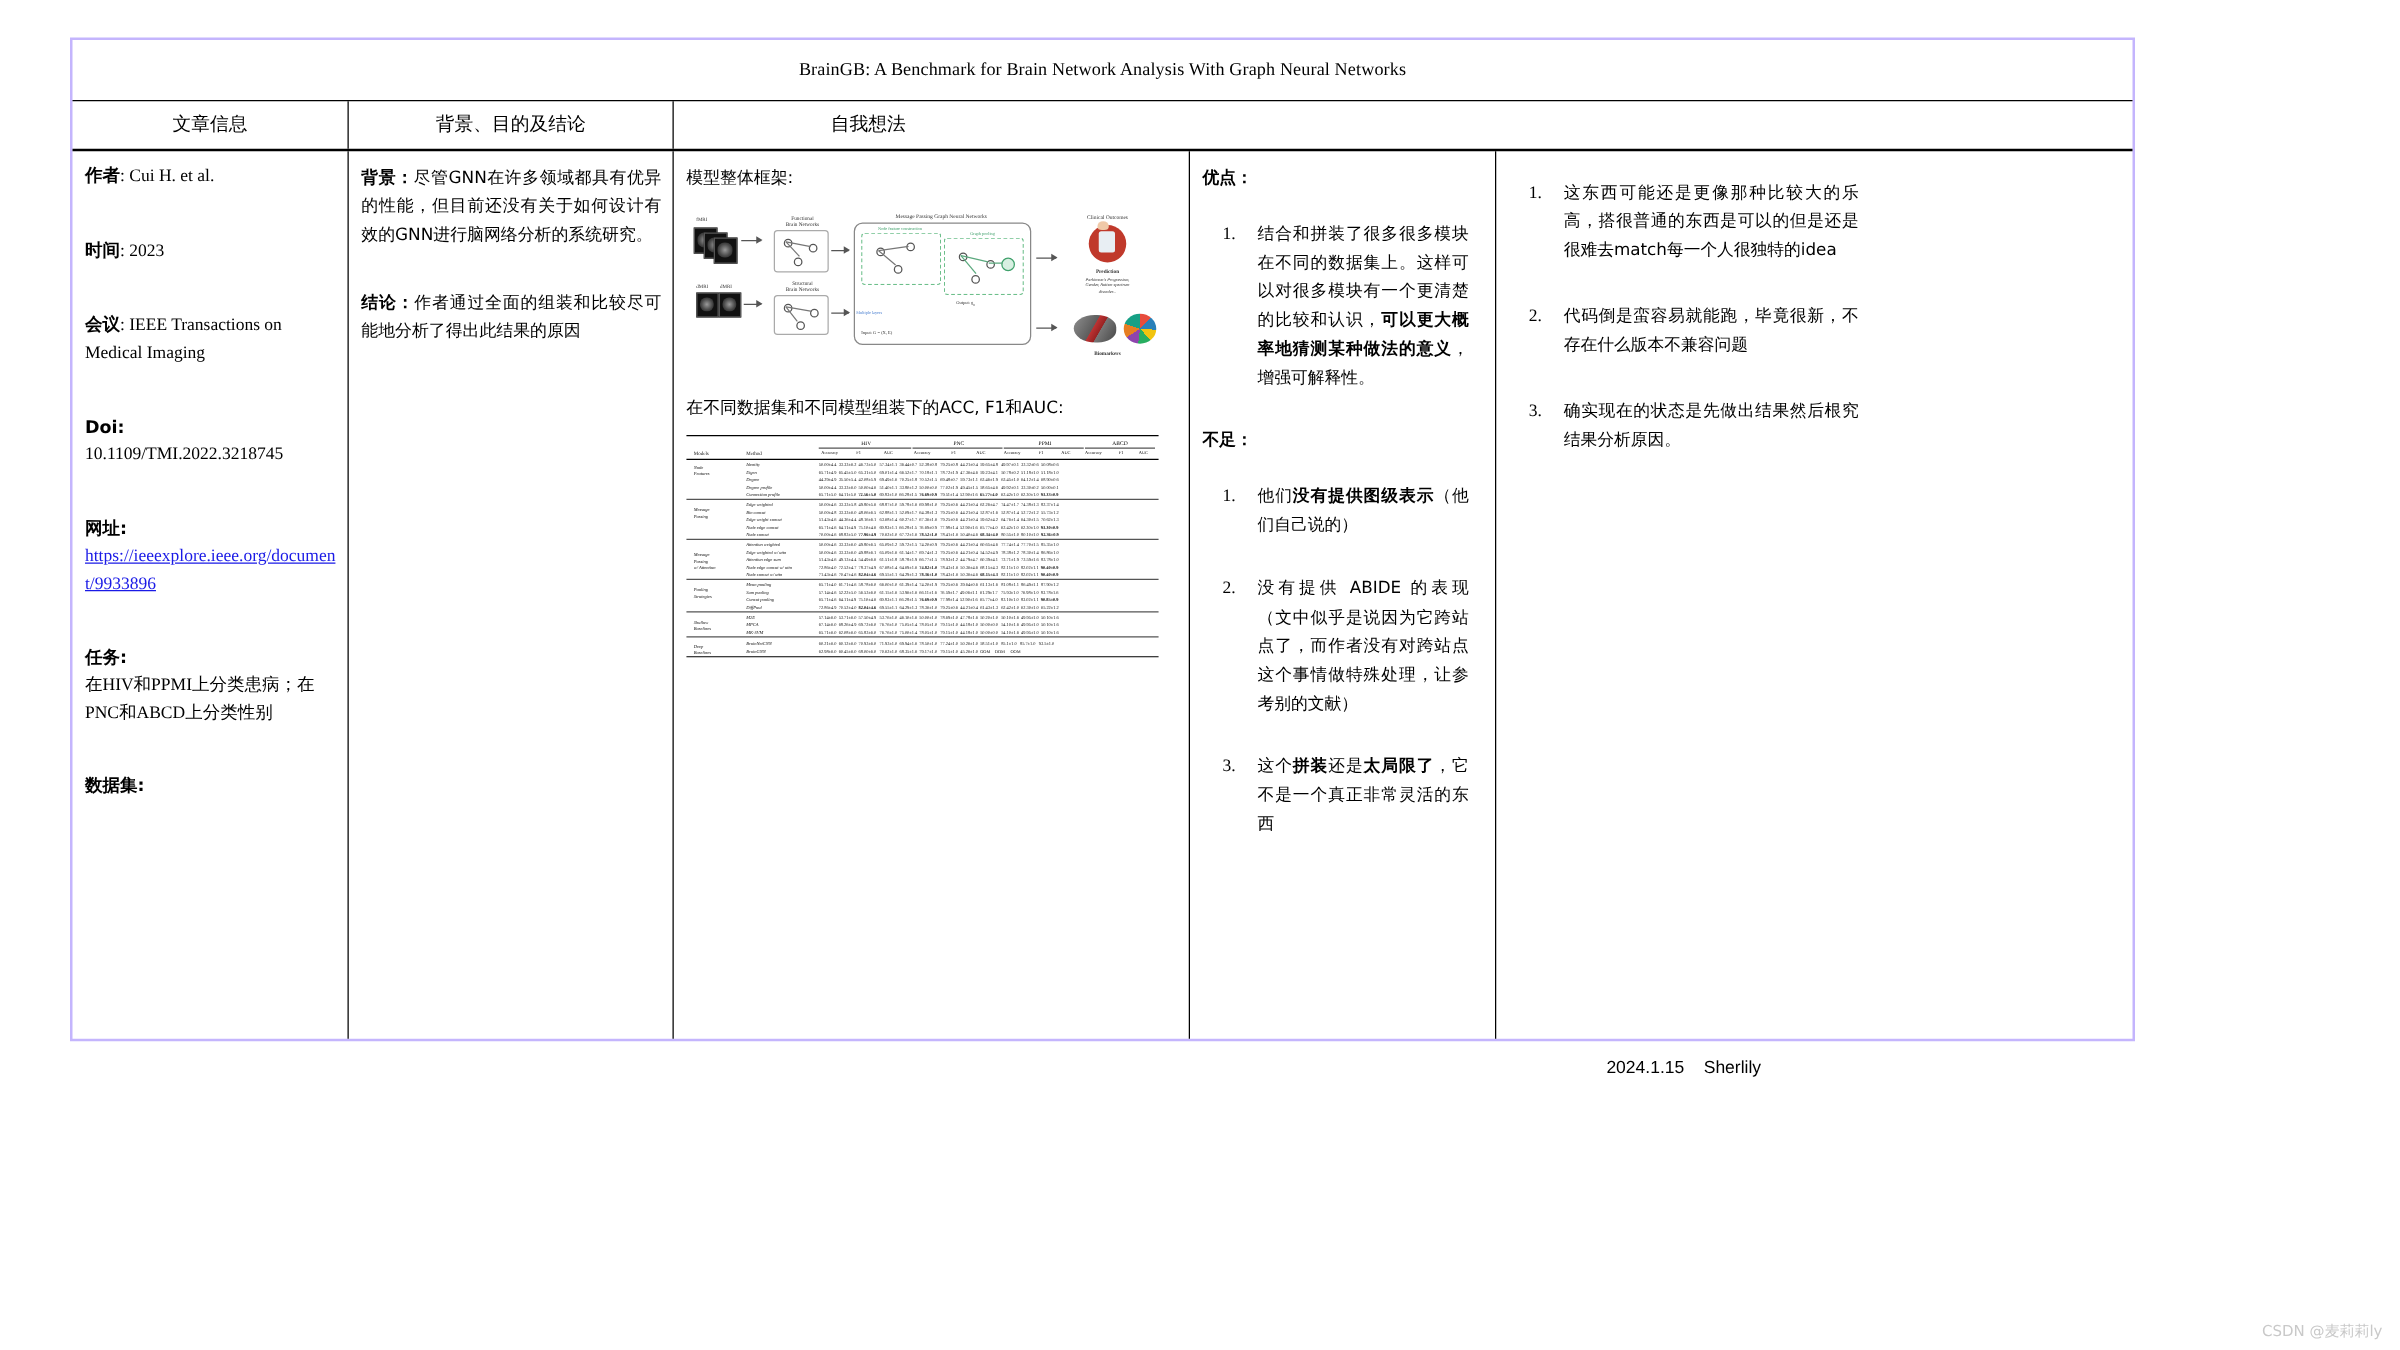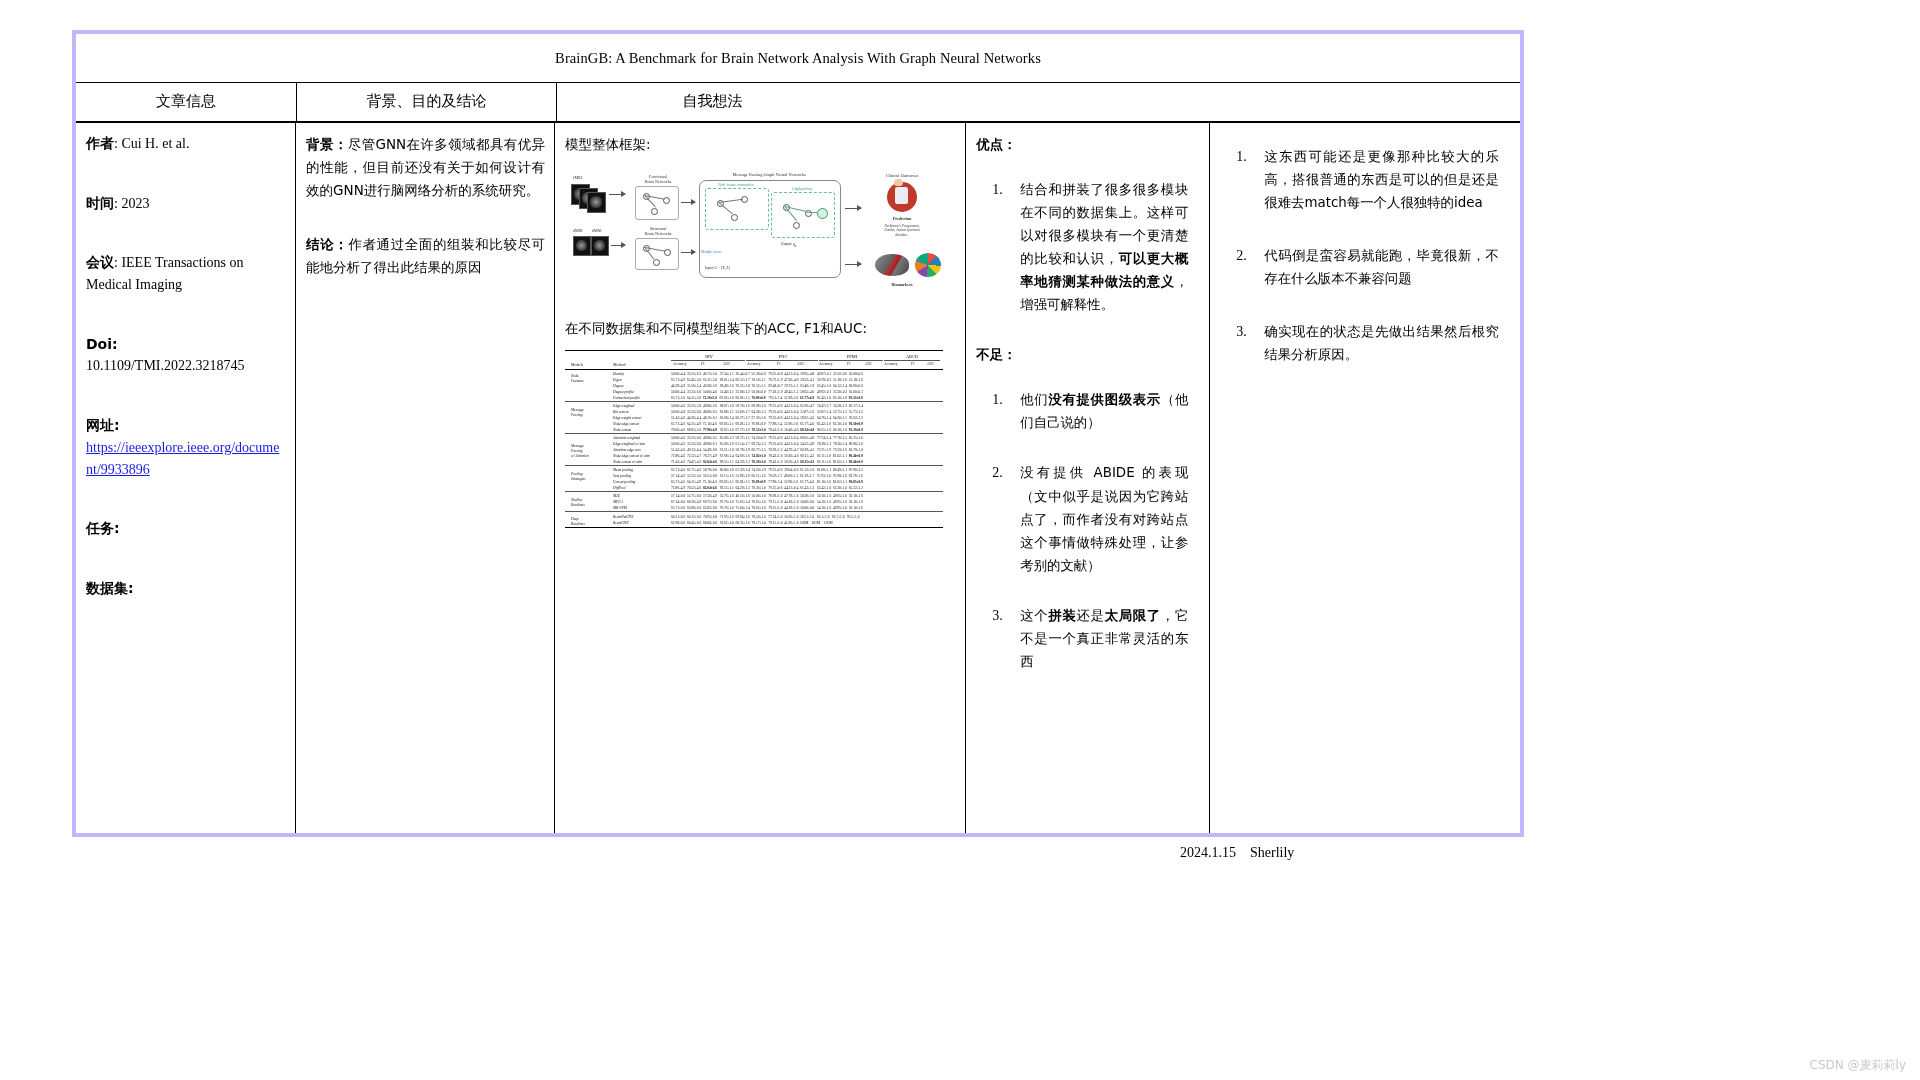--- a/index.html
+++ b/index.html
@@ -5,23 +5,23 @@
   html,body{margin:0;padding:0;}
   body{
     width:1920px;height:1080px;
     background:#ffffff;
     font-family:"Liberation Serif", serif;
     overflow:hidden;
     position:relative;
   }
   #sheet{
     position:absolute;
-    left:72px; top:30px;
-    width:1452px;
-    border:4px solid #c4b5fd;
+    left:56px; top:30px;
+    width:1652px;
+    border:2px solid #c4b5fd;
     box-sizing:border-box;
   }
   
   .title-row{
     border-bottom:1px solid #000;
     text-align:center;
     padding:16px 6px 15px 6px;
     font-size:14.5px;
     font-family:"Liberation Serif", serif;
     color:#000;
@@ -107,22 +107,22 @@
   .b{font-weight:bold;}
 
   .f5{font-family:"DejaVu Sans", sans-serif;font-size:13.4px;line-height:1.72;}
   .f5 ol.num > li{margin-bottom:30px;}
 
   
   #footer{
     position:absolute;
     left:1180px; top:845px;
     width:334px;
-    text-align:left;
-    font-family:Liberation Serif, serif;
+    text-align:center;
+    font-family:Liberation Sans, sans-serif;
     font-size:14px;
     color:#000;
   }
   #watermark{
     position:absolute;
     right:14px;bottom:6px;
     font-family:"DejaVu Sans", sans-serif;
     font-size:12px;
     color:#c9c9c9;
   }
@@ -183,20 +183,21 @@
       <div class="blk">
         <div class="lbl">Doi:</div>
         <div>10.1109/TMI.2022.3218745</div>
       </div>
       <div class="blk">
         <div class="lbl">网址:</div>
         <a class="link" href="#">https://ieeexplore.ieee.org/document/9933896</a>
       </div>
       <div class="blk">
         <div class="lbl">任务:</div>
+        <div>在HIV和PPMI上分类患病；在PNC和ABCD上分类性别</div>
       </div>
       <div class="blk">
         <div class="lbl">数据集:</div>
       </div>
     </div>
 
     <div class="body-cell c2 f2">
       <div class="p2">
         <span class="lbl">背景：</span><span>尽管GNN在许多领域都具有优异的性能，但目前还没有关于如何设计有效的GNN进行脑网络分析的系统研究。</span>
       </div>

